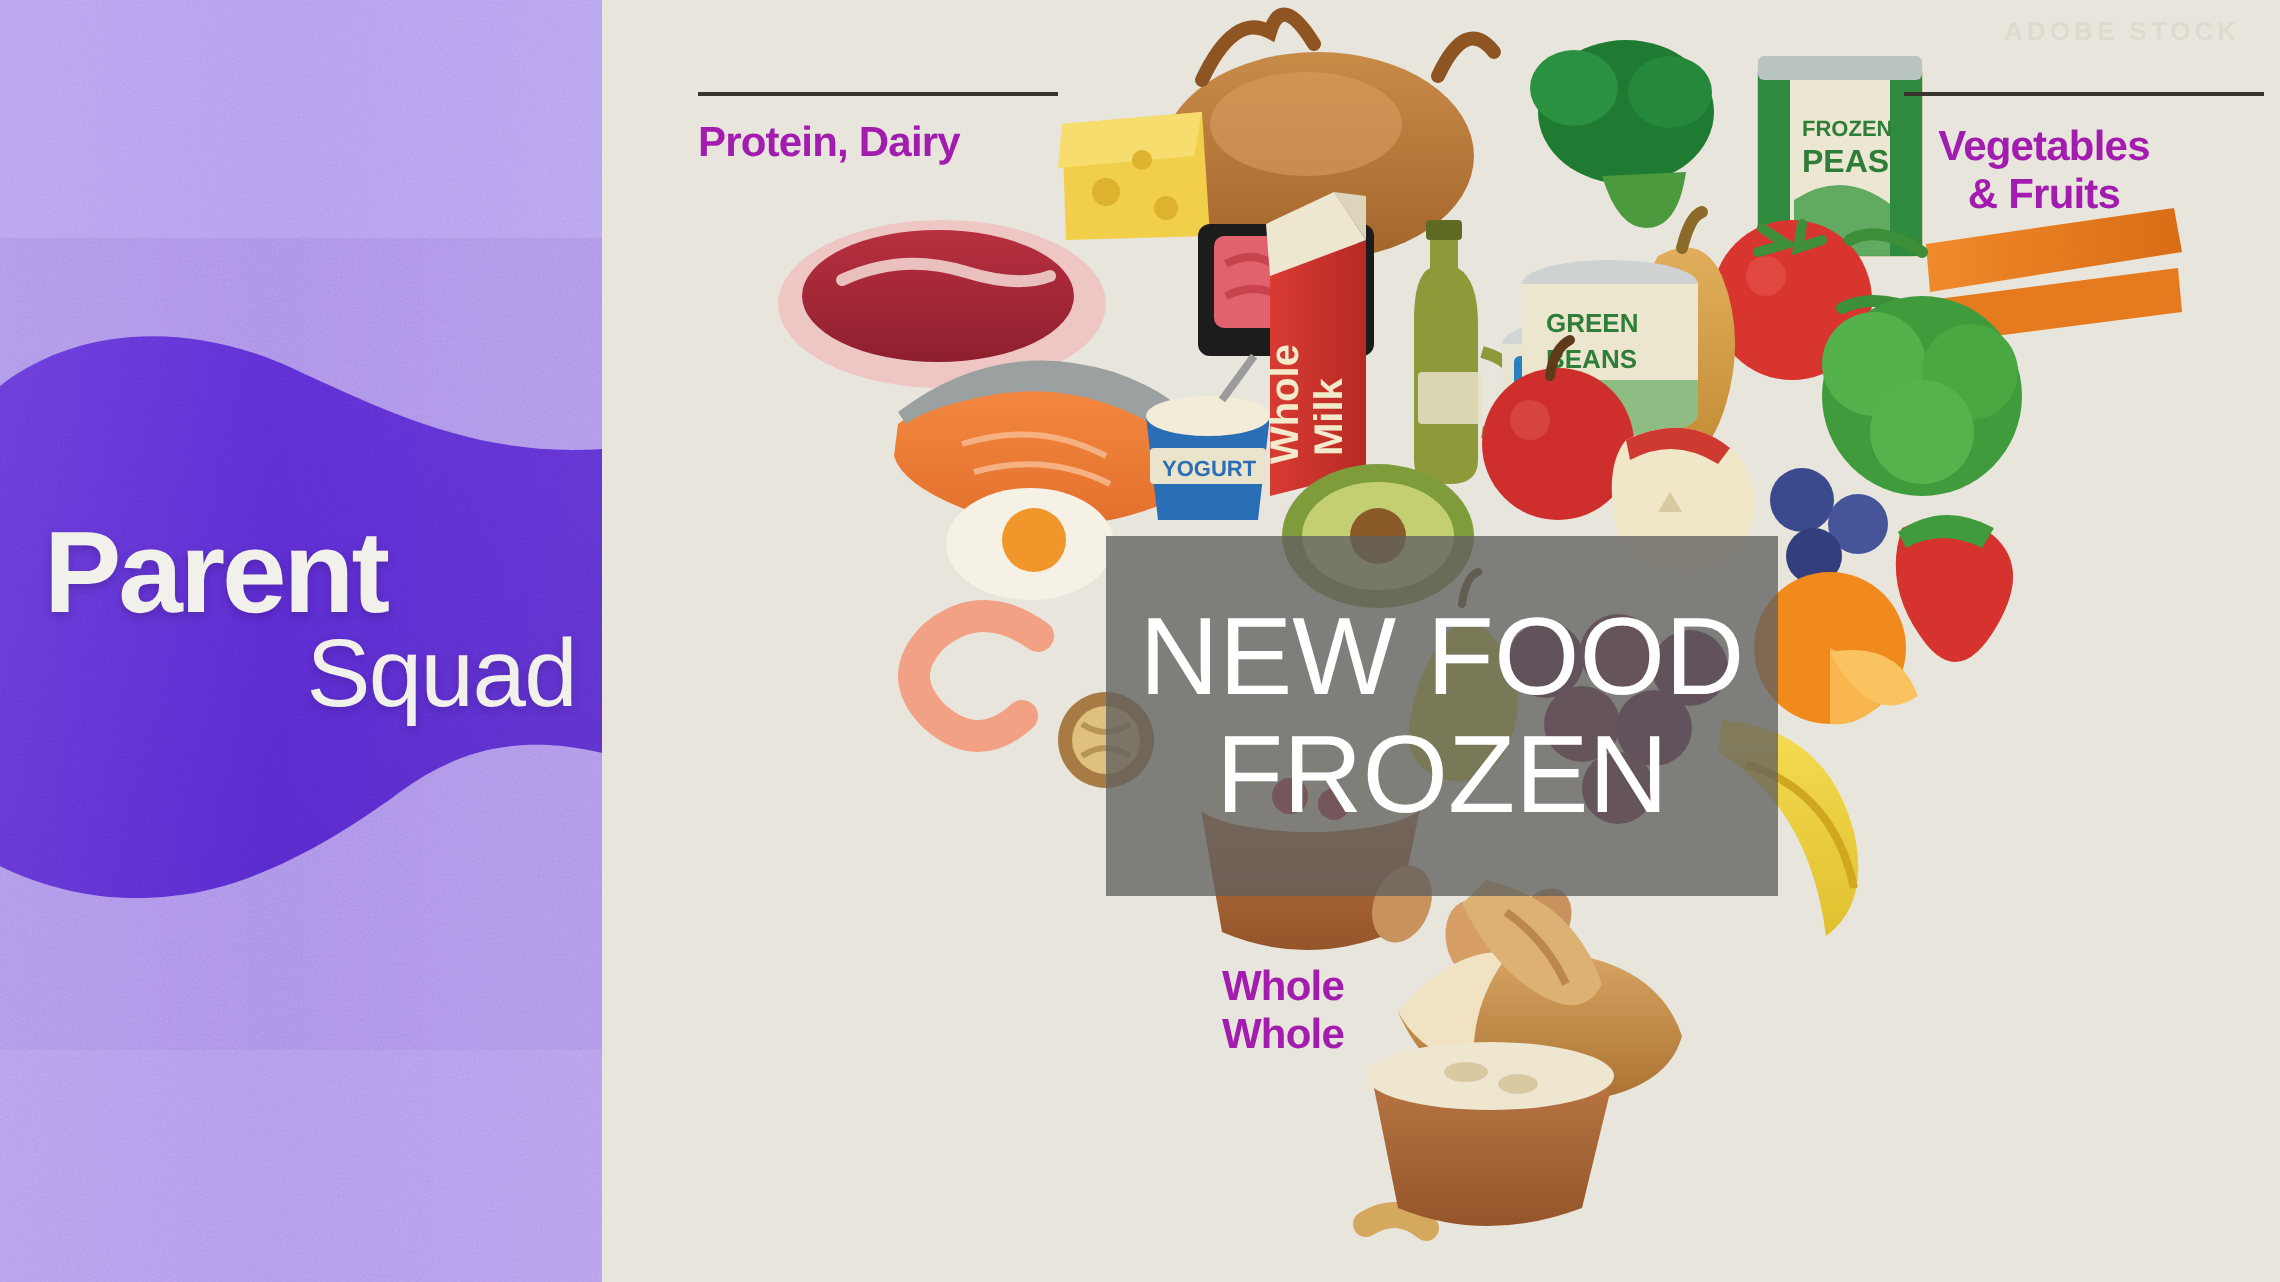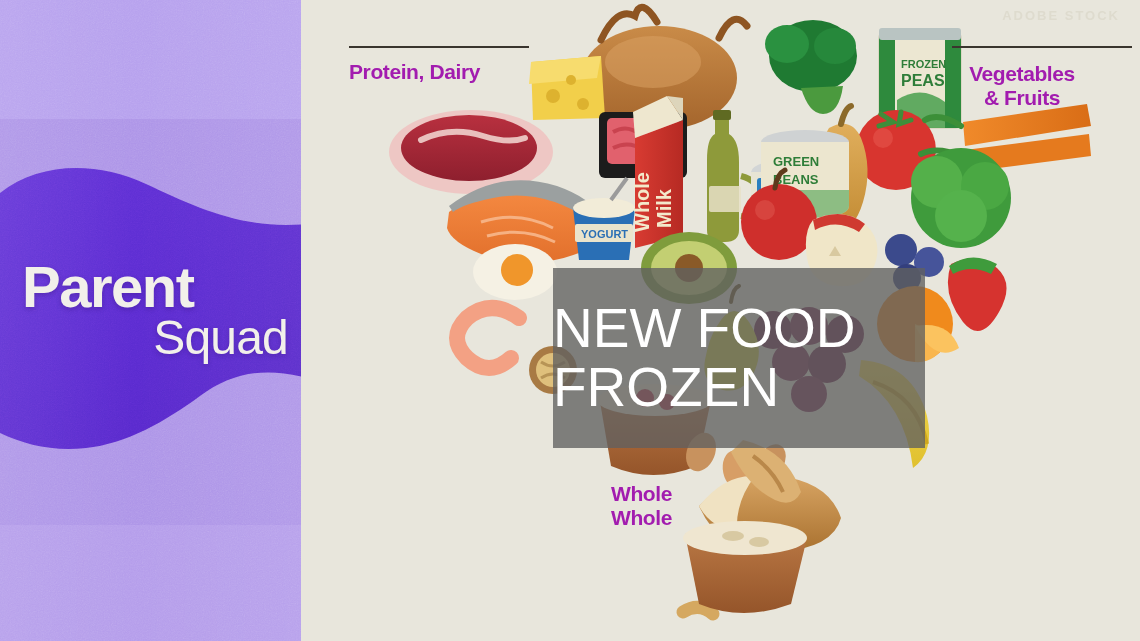--- a/index.html
+++ b/index.html
@@ -82,25 +82,25 @@
   #label-veg{right:8px;top:62px;width:220px;text-align:center;}
   #rule-veg{right:8px;top:46px;width:180px;}
   #label-grains{left:310px;top:482px;width:120px;}
 
   
   #pyramid{position:absolute;left:0;top:0;width:816px;height:641px;}
   #pyramid svg{display:block;width:839px;height:641px;}
 
   
   #title-overlay{
-    position:absolute;left:252px;top:268px;width:372px;height:180px;
+    position:absolute;left:252px;top:268px;width:336px;height:180px;
     background:rgba(96,96,96,0.78);
     z-index:20;
     display:flex;flex-direction:column;
-    align-items:flex-start;justify-content:center;
+    align-items:center;justify-content:center;
   }
   .title-line{
     display:block;
     font-size:55px;font-weight:400;color:#ffffff;
     letter-spacing:0px;line-height:1.07;
     text-align:center;white-space:nowrap;
   }
 </style>
 </head>
 <body>

